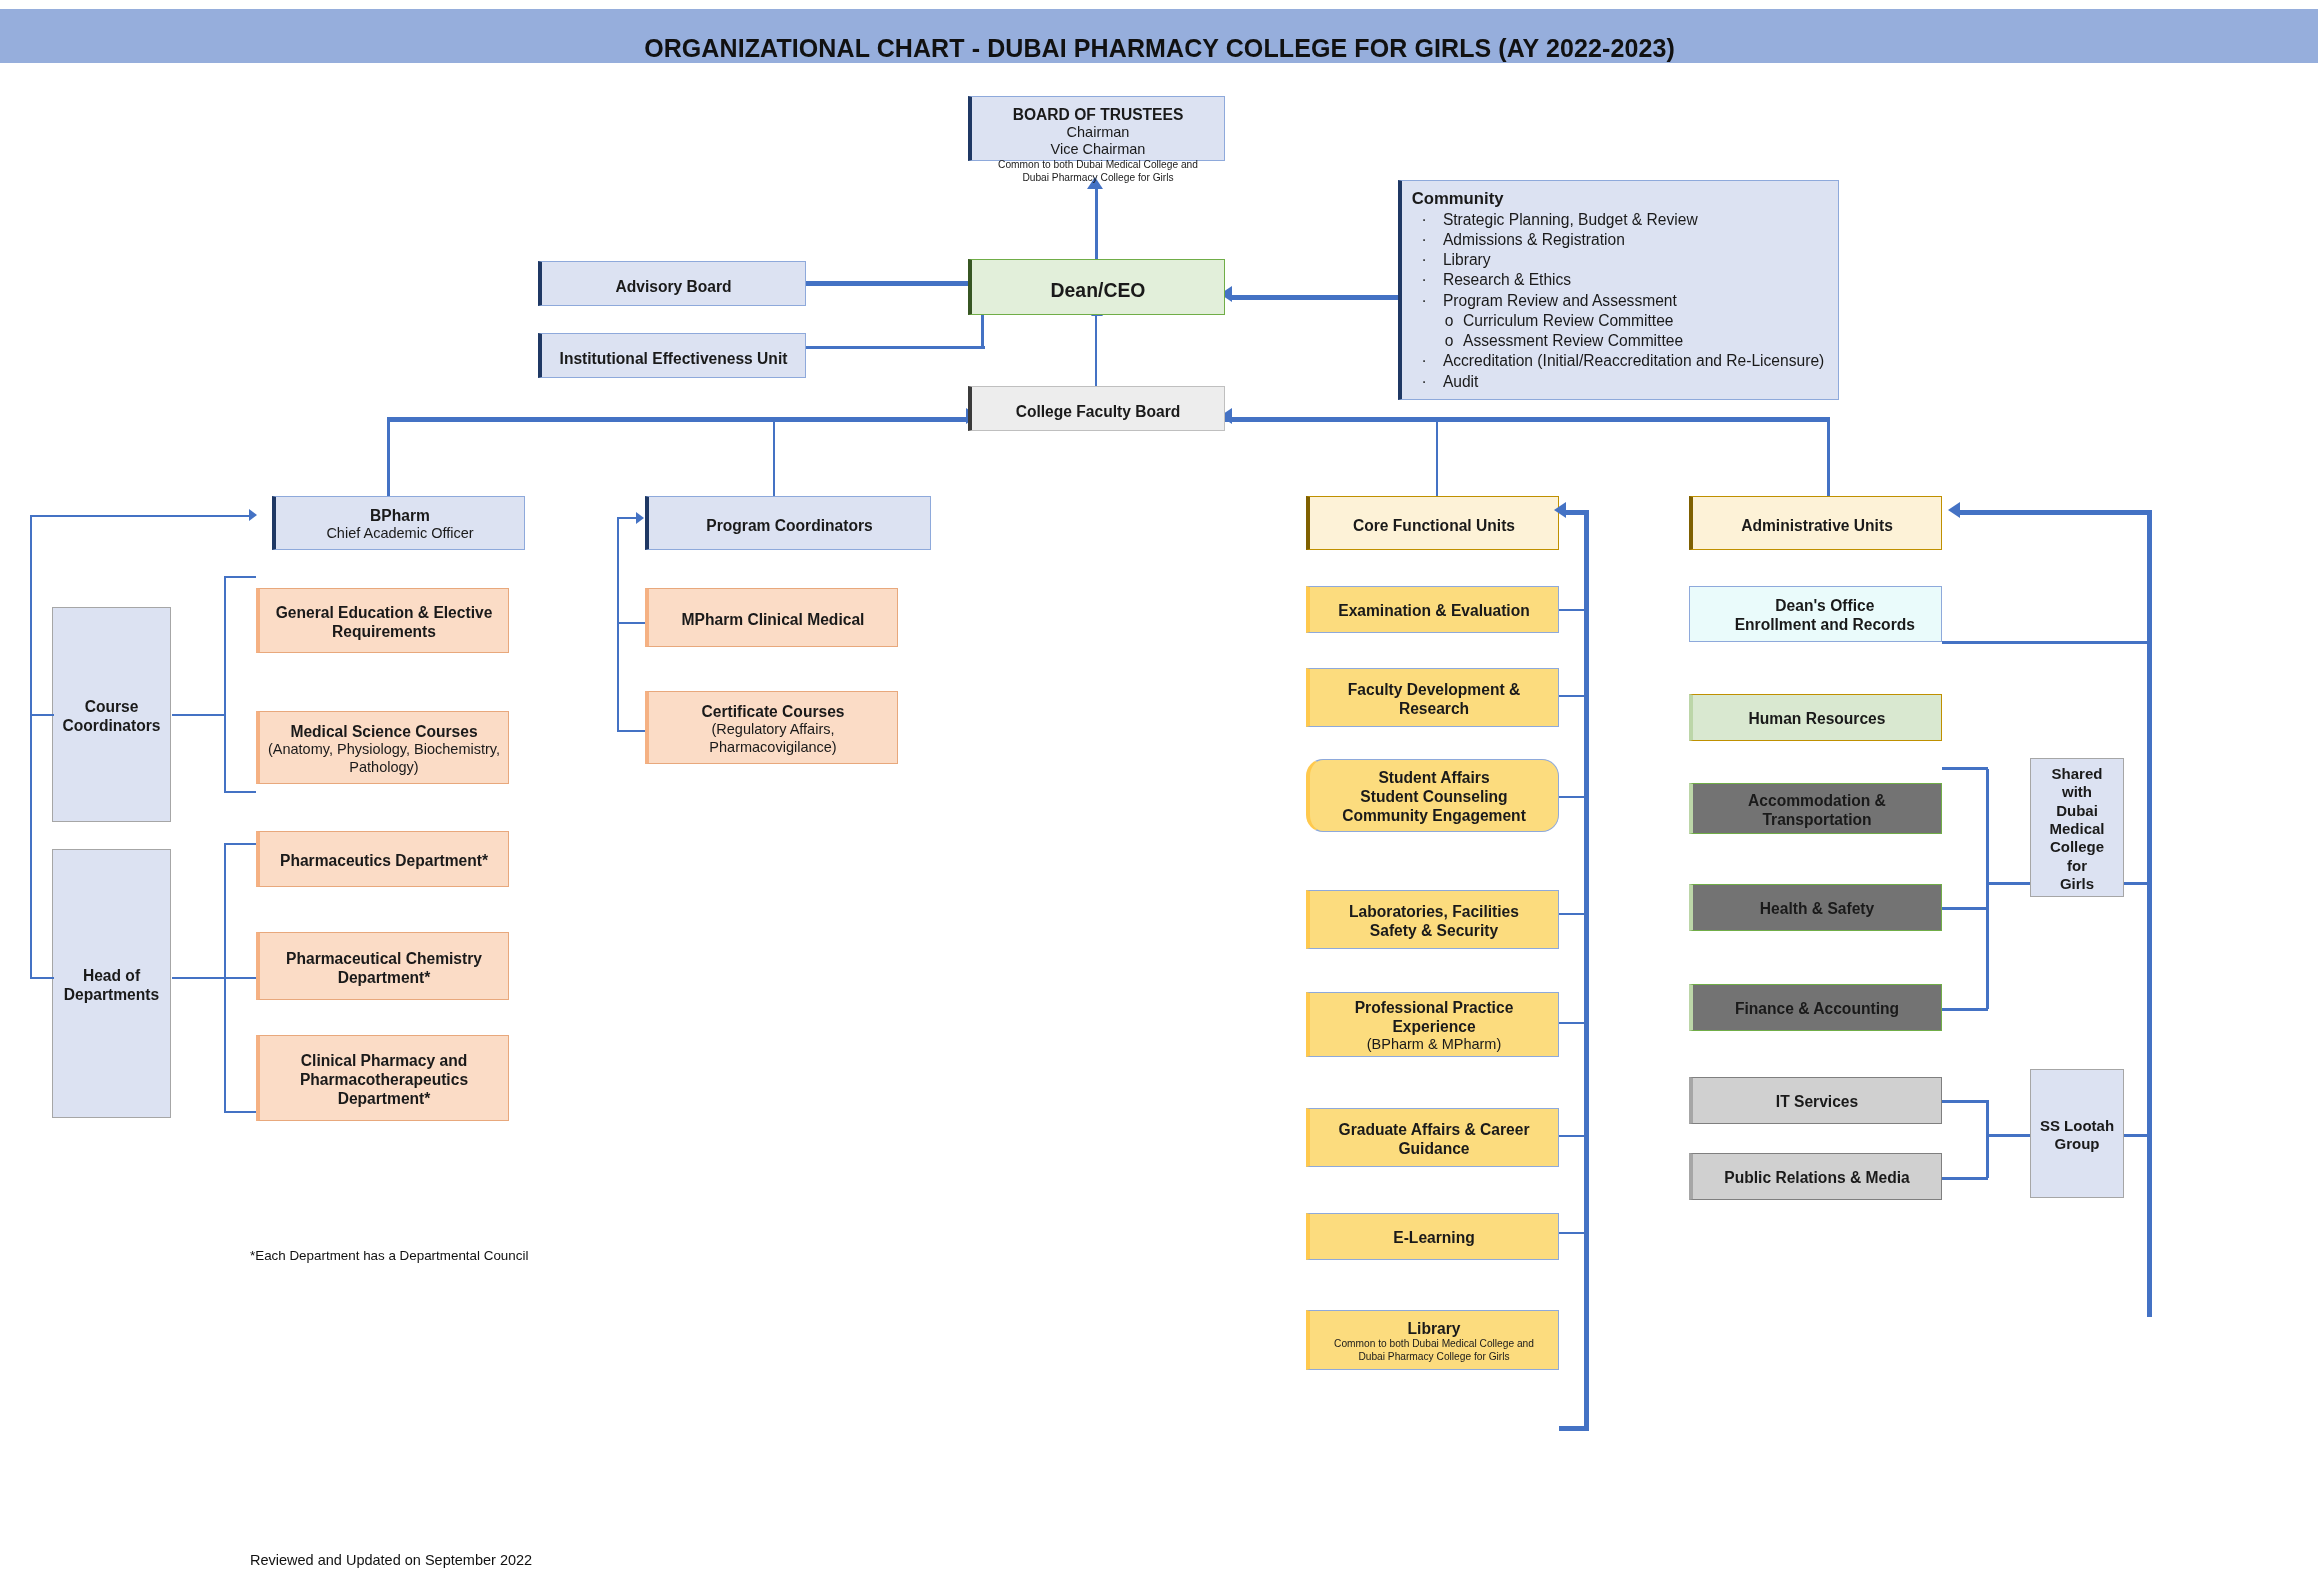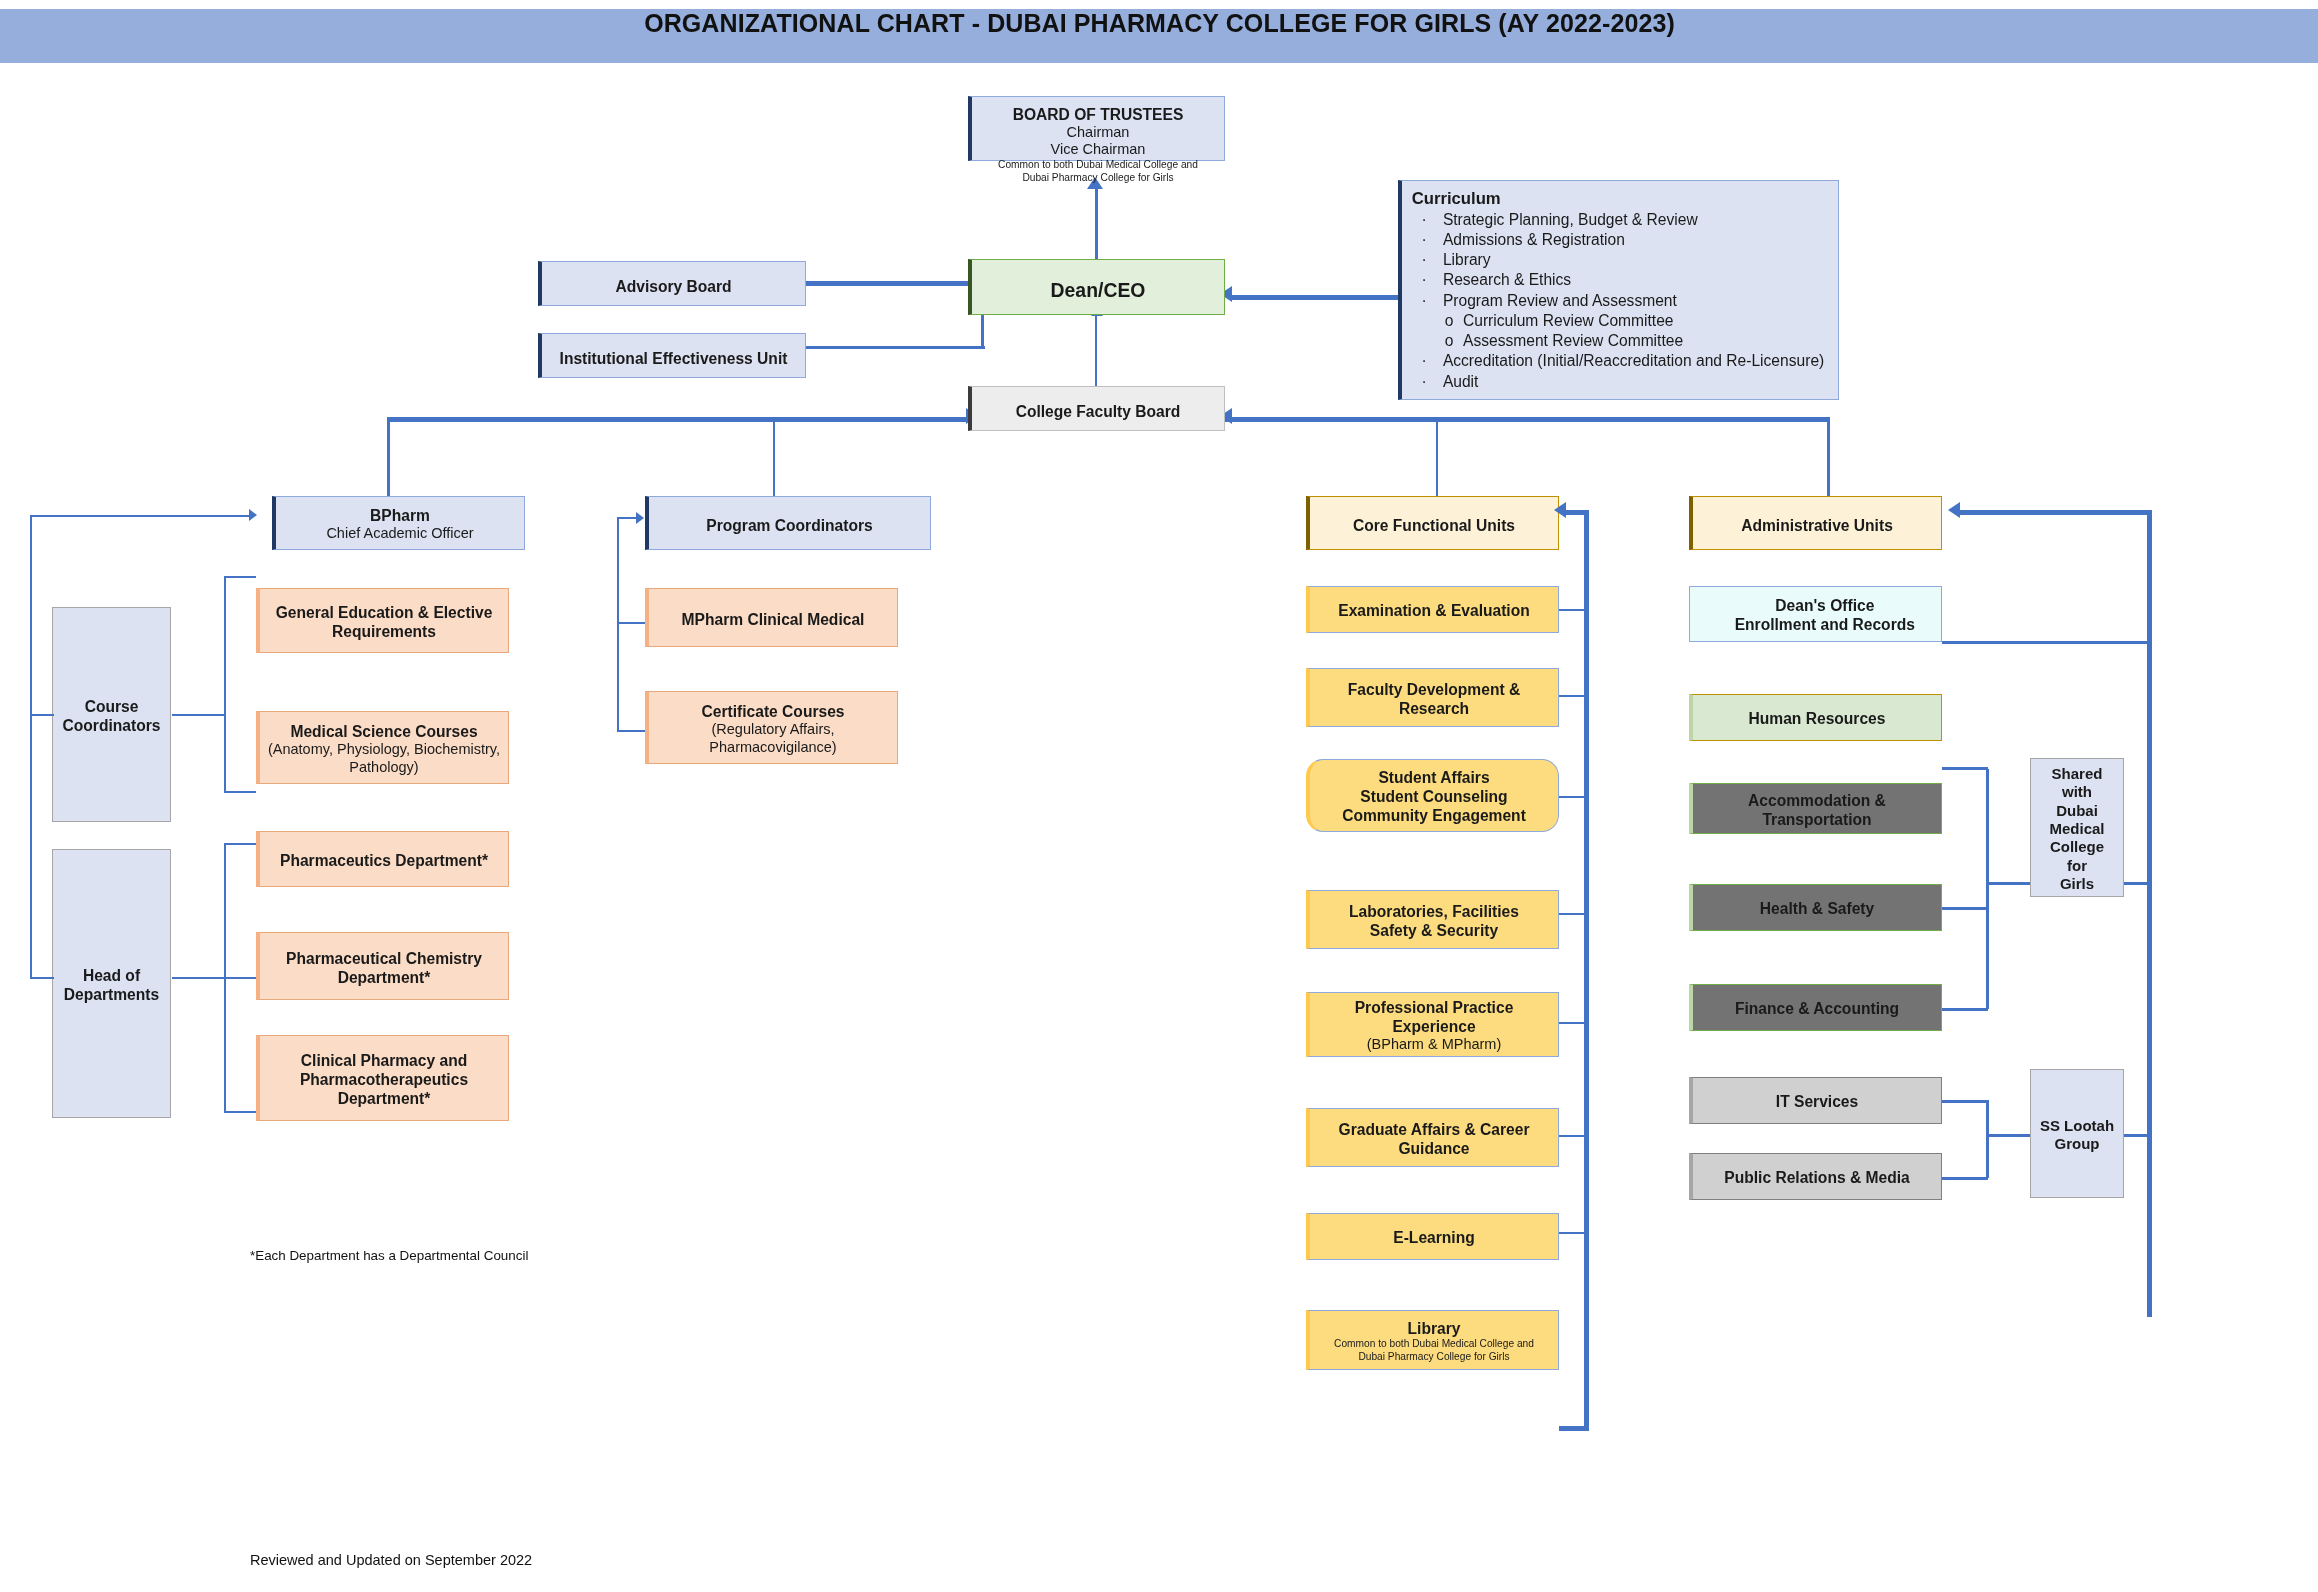--- a/index.html
+++ b/index.html
@@ -2,21 +2,21 @@
 <html style="font-size:8.6px"><head>
 <meta charset="utf-8">
 <style>
   html,body{margin:0;padding:0;background:#ffffff;}
   body{font-family:"Liberation Sans",sans-serif;}
   #page{position:relative;width:2319px;height:1593px;background:#ffffff;overflow:hidden;}
 
   
   .title-banner{
     position:absolute;left:0;top:9.1px;width:2319px;height:54px;
-    background:#96AEDC;display:flex;align-items:flex-start;justify-content:center;
+    background:#96AEDC;display:flex;align-items:flex-end;justify-content:center;
   }
   .title-banner .t{
     font-size:25px;font-weight:bold;color:#111111;letter-spacing:0.1px;
     font-family:"Liberation Sans",sans-serif;
   }
 
   
   .box{position:absolute;box-sizing:border-box;display:flex;flex-direction:column;
        align-items:center;justify-content:flex-start;text-align:center;
        padding:7.5px 5.4px 4.3px 5.4px;line-height:1.22;color:#1a1a1a;}
@@ -125,21 +125,21 @@
 
   <div class="box b-blue" style="left:538px;top:333px;width:268px;height:45px;justify-content:center;padding-top:10.8px;">
     <div class="ttl" style="font-size:15.6px;">Institutional Effectiveness Unit</div>
   </div>
 
   <div class="box b-grey" style="left:968px;top:386px;width:257px;height:45px;justify-content:center;padding-top:10.8px;">
     <div class="ttl" style="font-size:15.6px;">College Faculty Board</div>
   </div>
 
   <div class="cmt" style="left:1398px;top:180px;width:441px;height:220px;">
-    <div class="hdr">Curriculum</div>
+    <div class="hdr">Community</div>
     <ul>
       <li><span class="bt">·</span><span>Strategic Planning, Budget &amp; Review</span></li>
       <li><span class="bt">·</span><span>Admissions &amp; Registration</span></li>
       <li><span class="bt">·</span><span>Library</span></li>
       <li><span class="bt">·</span><span>Research &amp; Ethics</span></li>
       <li><span class="bt">·</span><span>Program Review and Assessment</span></li>
     </ul>
     <ul class="sub">
       <li><span class="bt">o</span><span>Curriculum Review Committee</span></li>
       <li><span class="bt">o</span><span>Assessment Review Committee</span></li>

